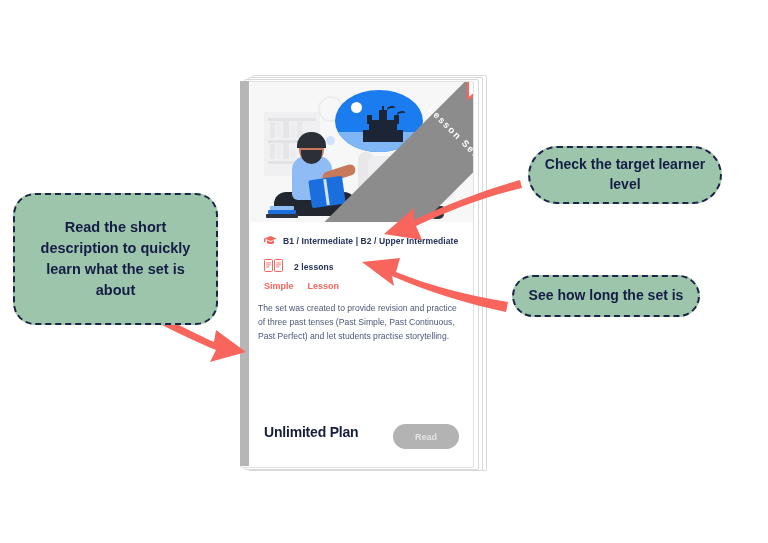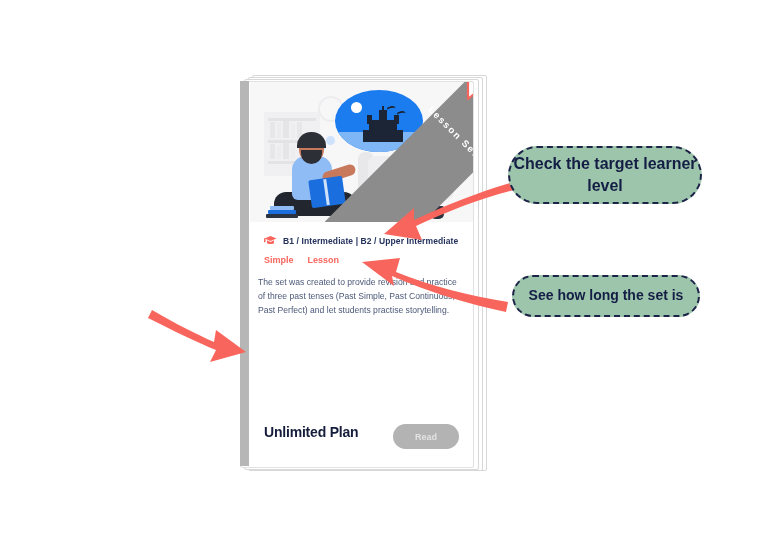--- a/index.html
+++ b/index.html
@@ -90,21 +90,21 @@
   .show-btn{width:66px;height:25px;border-radius:13px;background:#b3b3b3;border:none;color:#e3e3e3;font-size:9px;font-weight:bold;font-family:"Liberation Sans", sans-serif;cursor:pointer;}
 
   
   .callout{
     position:absolute;background:#9dc5ac;border:2px dashed #1b2346;
     color:#141d44;font-weight:bold;text-align:center;
     display:flex;align-items:center;justify-content:center;
     box-sizing:border-box;
   }
   .callout-left{left:13px;top:193px;width:205px;height:132px;border-radius:22px;font-size:14.5px;line-height:1.45;padding:0 10px;}
-  .callout-tr{left:508px;top:146px;width:194px;height:58px;border-radius:29px;font-size:16px;line-height:1.4;}
+  .callout-tr{left:528px;top:146px;width:194px;height:58px;border-radius:29px;font-size:14px;line-height:1.4;}
   .callout-br{left:512px;top:275px;width:188px;height:42px;border-radius:29px;font-size:14px;line-height:1.4;}
 
   .arrow-layer{position:absolute;left:0;top:0;width:768px;height:543px;pointer-events:none;}
 </style>
 </head>
 <body>
 
 <div class="stage">
 
   <div class="card-stack">
@@ -190,20 +190,35 @@
           <span>
             <svg width="13" height="11" viewBox="0 0 26 22">
               <path d="M1 7 L13 2 L25 7 L13 12 Z" fill="#f8655c"></path>
               <path d="M6 10.5 L6 16 C6 18.5 20 18.5 20 16 L20 10.5 L13 13.8 Z" fill="#f8655c"></path>
               <rect x="0" y="6.5" width="3" height="8" rx="1.2" fill="#f8655c"></rect>
             </svg>
           </span>
           <span class="meta-text">B1 / Intermediate | B2 / Upper Intermediate</span>
         </div>
 
+        <div class="meta-row lessons">
+          <span>
+            <svg width="24" height="13" viewBox="0 0 48 26">
+              <rect x="1" y="1" width="16" height="24" rx="2" fill="#ffffff" stroke="#f8655c" stroke-width="2"></rect>
+              <rect x="4.5" y="7" width="9" height="1.8" fill="#f8655c"></rect>
+              <rect x="4.5" y="11" width="9" height="1.8" fill="#f8655c"></rect>
+              <rect x="4.5" y="15" width="6" height="1.8" fill="#f8655c"></rect>
+              <rect x="21" y="1" width="16" height="24" rx="2" fill="#ffffff" stroke="#f8655c" stroke-width="2"></rect>
+              <rect x="24.5" y="7" width="9" height="1.8" fill="#f8655c"></rect>
+              <rect x="24.5" y="11" width="9" height="1.8" fill="#f8655c"></rect>
+              <rect x="24.5" y="15" width="6" height="1.8" fill="#f8655c"></rect>
+            </svg>
+          </span>
+          <span class="meta-text">2 lessons</span>
+        </div>
 
 
         <div class="tags">
           <span class="tag">Simple</span>
           <span class="tag">Lesson</span>
         </div>
 
         <div class="desc">The set was created to provide revision and practice of three past tenses (Past Simple, Past Continuous, Past Perfect) and let students practise storytelling.</div>
 
         <div class="footer">
@@ -226,16 +241,17 @@
     <g fill="#f8655c">
 
       <path d="M148 318 C176 332 196 342 216 350 L210 362 L246 352 L216 330 L214 342 C196 334 176 324 152 310 Z"></path>
 
       <path d="M522 188 C486 196 450 210 416 226 L422 240 L384 234 L414 208 L414 220 C448 204 484 190 520 180 Z"></path>
 
       <path d="M508 302 C470 296 430 286 396 272 L400 258 L362 262 L394 286 L392 276 C428 292 468 304 506 312 Z"></path>
     </g>
   </svg>
 
+  <div class="callout callout-left">Read the short description to quickly learn what the set is about</div>
   <div class="callout callout-tr">Check the target learner level</div>
   <div class="callout callout-br">See how long the set is</div>
 
 </div>
 
 </body></html>

